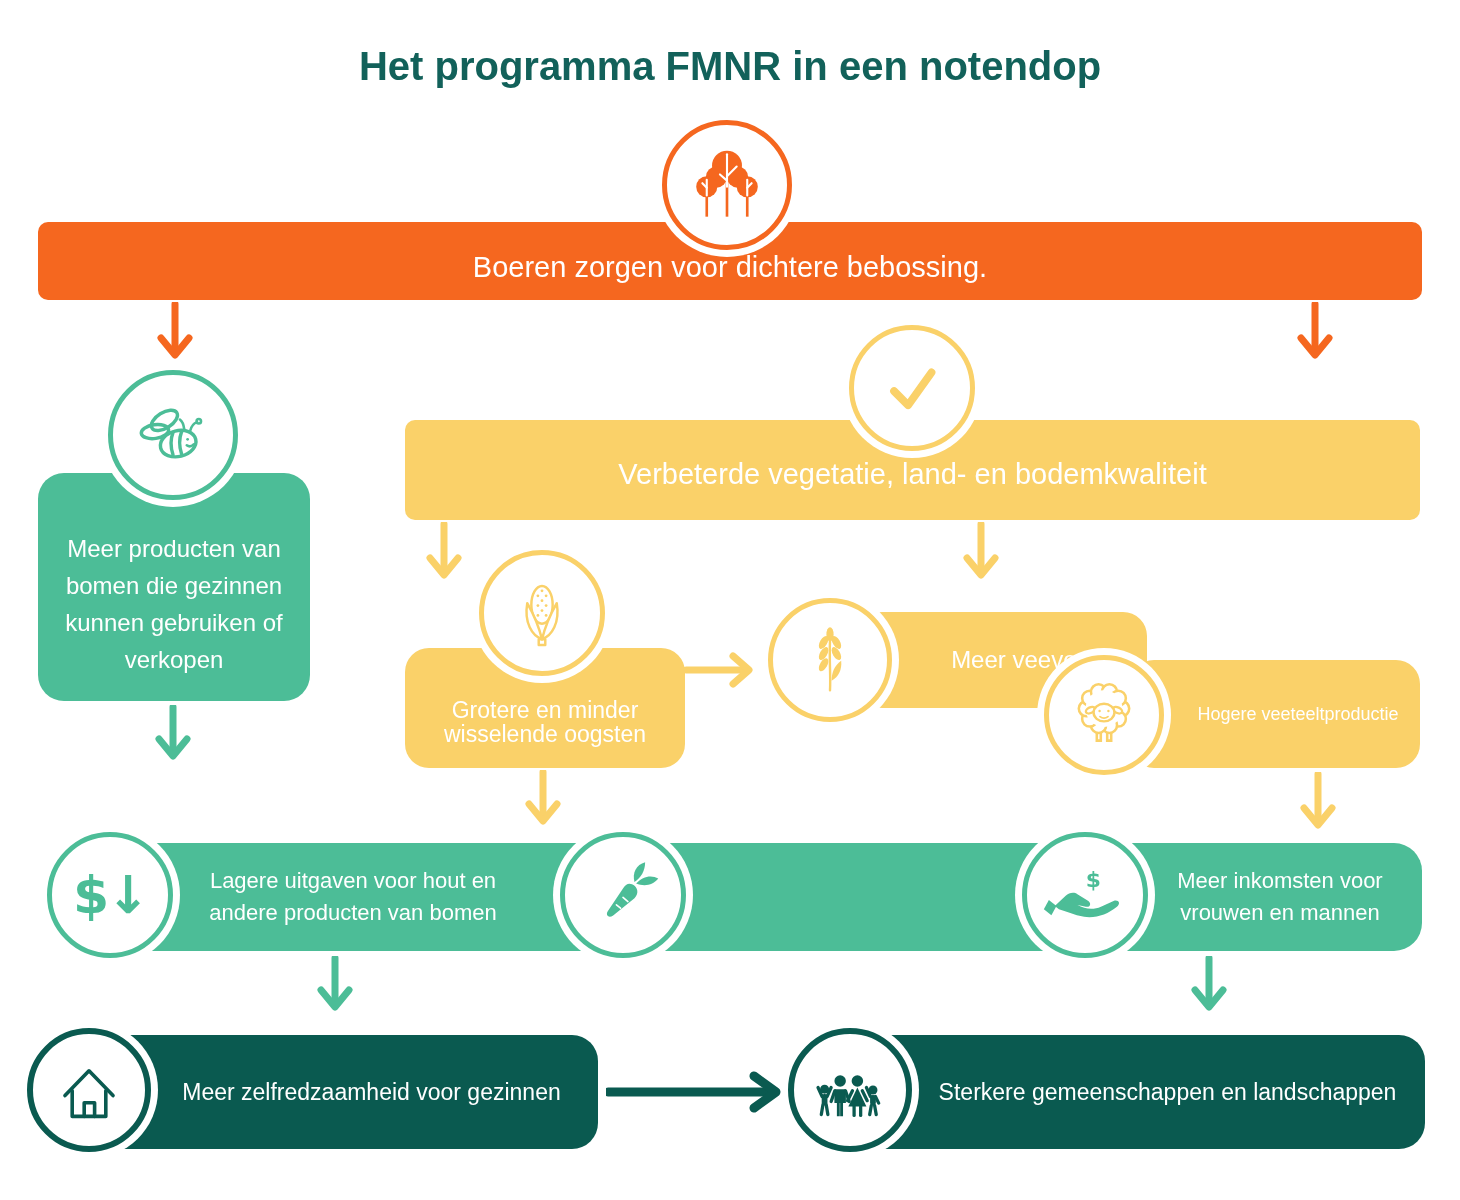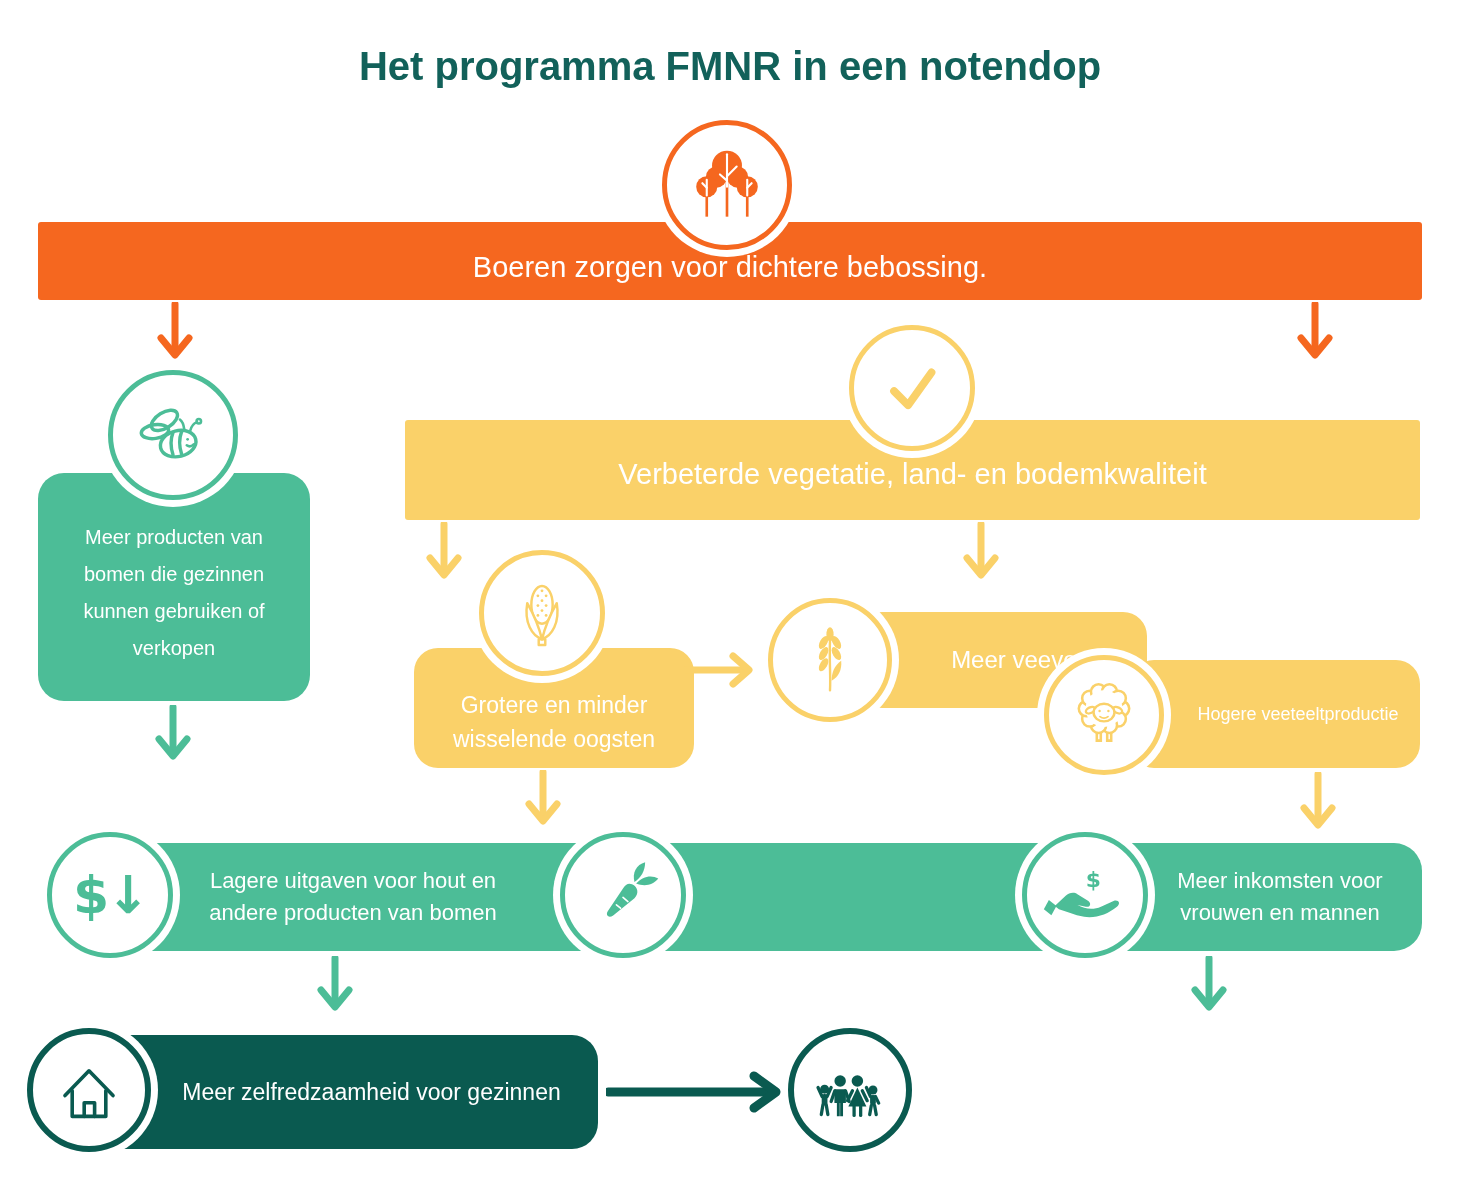--- a/index.html
+++ b/index.html
@@ -2,21 +2,21 @@
 <html style="--orange: #F5671F; --yellow: #FAD169; --green: #4CBD97; --teal: #0A5A50; --title: #12615A; --text_light: #FFFFFF;"><head>
 <meta charset="utf-8">
 <style>
   html,body{margin:0;padding:0;background:#ffffff;}
   #canvas{position:relative;width:1460px;height:1200px;background:#fff;overflow:hidden;
           font-family:"Liberation Sans", sans-serif;}
   .title{position:absolute;left:0;top:44px;width:100%;text-align:center;
          font-size:40px;font-weight:bold;color:var(--title);}
   .bar,.box{position:absolute;display:flex;align-items:center;justify-content:center;
             color:#fff;text-align:center;z-index:1;box-sizing:border-box;}
-  .bar{border-radius:3px;font-size:29px;}
+  .bar{border-radius:10px;font-size:29px;}
   .box{border-radius:24px;}
   .bg-orange{background:var(--orange);}
   .bg-yellow{background:var(--yellow);align-items:center;}
   .bg-green{background:var(--green);}
   .bg-teal{background:var(--teal);}
   .circle{position:absolute;background:#fff;border-radius:50%;
           box-shadow:0 0 0 7px #fff;display:flex;align-items:center;justify-content:center;
           z-index:3;box-sizing:content-box;}
   .c-orange{border:5px solid var(--orange);color:var(--orange);}
   .c-yellow{border:5px solid var(--yellow);color:var(--yellow);}
@@ -84,21 +84,21 @@
       <path d="M50,47 C47,55 47,64 50,73"></path>
       <path d="M60,46 C57,54 57,63 60,72"></path>
       <circle cx="67" cy="55" r="1.6" fill="currentColor" stroke="none"></circle>
       <path d="M66,62 q4,3 8,-1" stroke-width="3"></path>
       <path d="M70,45 q2,-8 8,-10" stroke-width="3"></path>
         <circle cx="80" cy="34" r="2.6" stroke-width="3"></circle>
       <path d="M63,43 q-1,-8 -5,-11" stroke-width="3"></path>
     </svg>
   </div>
   <div class="box bg-green" style="left:38px;top:473px;width:272px;height:228px;border-radius:26px;
-       padding:46px 18px 12px 18px;font-size:20px;line-height:37px;align-items:flex-start;">
+       padding:46px 18px 12px 18px;font-size:24px;line-height:37px;align-items:center;">
     <span>Meer producten van bomen die gezinnen kunnen gebruiken of verkopen</span>
   </div>
   <svg class="arr s-green" style="left:153px;top:705px;" width="40" height="56" viewBox="0 0 40 56" stroke-width="7">
     <line x1="20" y1="2" x2="20" y2="48"></line>
       <polyline points="6,34 20,51 34,34"></polyline>
   </svg>
 
   <div class="circle c-yellow" style="left:849px;top:325px;width:116px;height:116px;">
     <svg width="78" height="78" viewBox="0 0 100 100" fill="none" stroke="currentColor" stroke-width="10" stroke-linecap="round" stroke-linejoin="round">
       <path d="M27,54 L45,72 L75,30"></path>
@@ -130,21 +130,21 @@
         <circle cx="50" cy="47" r="1.7"></circle>
           <circle cx="45" cy="53" r="1.7"></circle>
           <circle cx="55" cy="53" r="1.7"></circle>
       </g>
       <path d="M50,82 C38,78 28,62 32,38 C40,52 46,66 50,82 Z" fill="#fff"></path>
       <path d="M50,82 C62,78 72,62 68,38 C60,52 54,66 50,82 Z" fill="#fff"></path>
       <path d="M46,82 h8 v7 h-8 z"></path>
     </svg>
   </div>
   <div class="box bg-yellow" style="left:405px;top:648px;width:280px;height:120px;padding-top:28px;
-       font-size:23px;line-height:34px;margin-left:9px;">
+       font-size:23px;line-height:24px;">
     <span>Grotere en minder wisselende oogsten</span>
   </div>
   <svg class="arr s-yellow" style="left:684px;top:650px;" width="74" height="40" viewBox="0 0 74 40" stroke-width="7">
     <line x1="2" y1="20" x2="62" y2="20"></line>
       <polyline points="49,6 65,20 49,34"></polyline>
   </svg>
   <svg class="arr s-yellow" style="left:523px;top:770px;" width="40" height="56" viewBox="0 0 40 56" stroke-width="7">
     <line x1="20" y1="2" x2="20" y2="48"></line>
       <polyline points="6,34 20,51 34,34"></polyline>
   </svg>
@@ -255,20 +255,24 @@
       <path d="M29,51 L29,83 L71,83 L71,51"></path>
       <path d="M44,83 L44,66 L57,66 L57,83"></path>
     </svg>
   </div>
 
   <svg class="arr s-teal" style="left:606px;top:1070px;" width="185" height="44" viewBox="0 0 185 44" stroke-width="9">
     <line x1="2" y1="22" x2="164" y2="22"></line>
       <polyline points="148,6 170,22 148,38"></polyline>
   </svg>
 
+  <div class="box bg-teal" style="left:800px;top:1035px;width:625px;height:114px;border-radius:26px;
+       padding-left:110px;font-size:23px;">
+    <span>Sterkere gemeenschappen en landschappen</span>
+  </div>
   <div class="circle c-teal" style="left:788px;top:1028px;width:112px;height:112px;">
     <svg width="82" height="82" viewBox="0 0 100 100">
       <g fill="currentColor">
         <circle cx="19" cy="49" r="5.5"></circle>
           <rect x="15.5" y="55" width="7" height="14" rx="3"></rect>
         <circle cx="38" cy="39" r="7"></circle>
         <path d="M31,49 h14 v17 h-3.5 v16 h-3.5 v-16 h-0.5 v16 h-3.5 v-16 H31 z"></path>
         <circle cx="59" cy="39" r="7"></circle>
           <polygon points="59,47 48,70 70,70"></polygon>
         <circle cx="78" cy="50" r="5.5"></circle>

